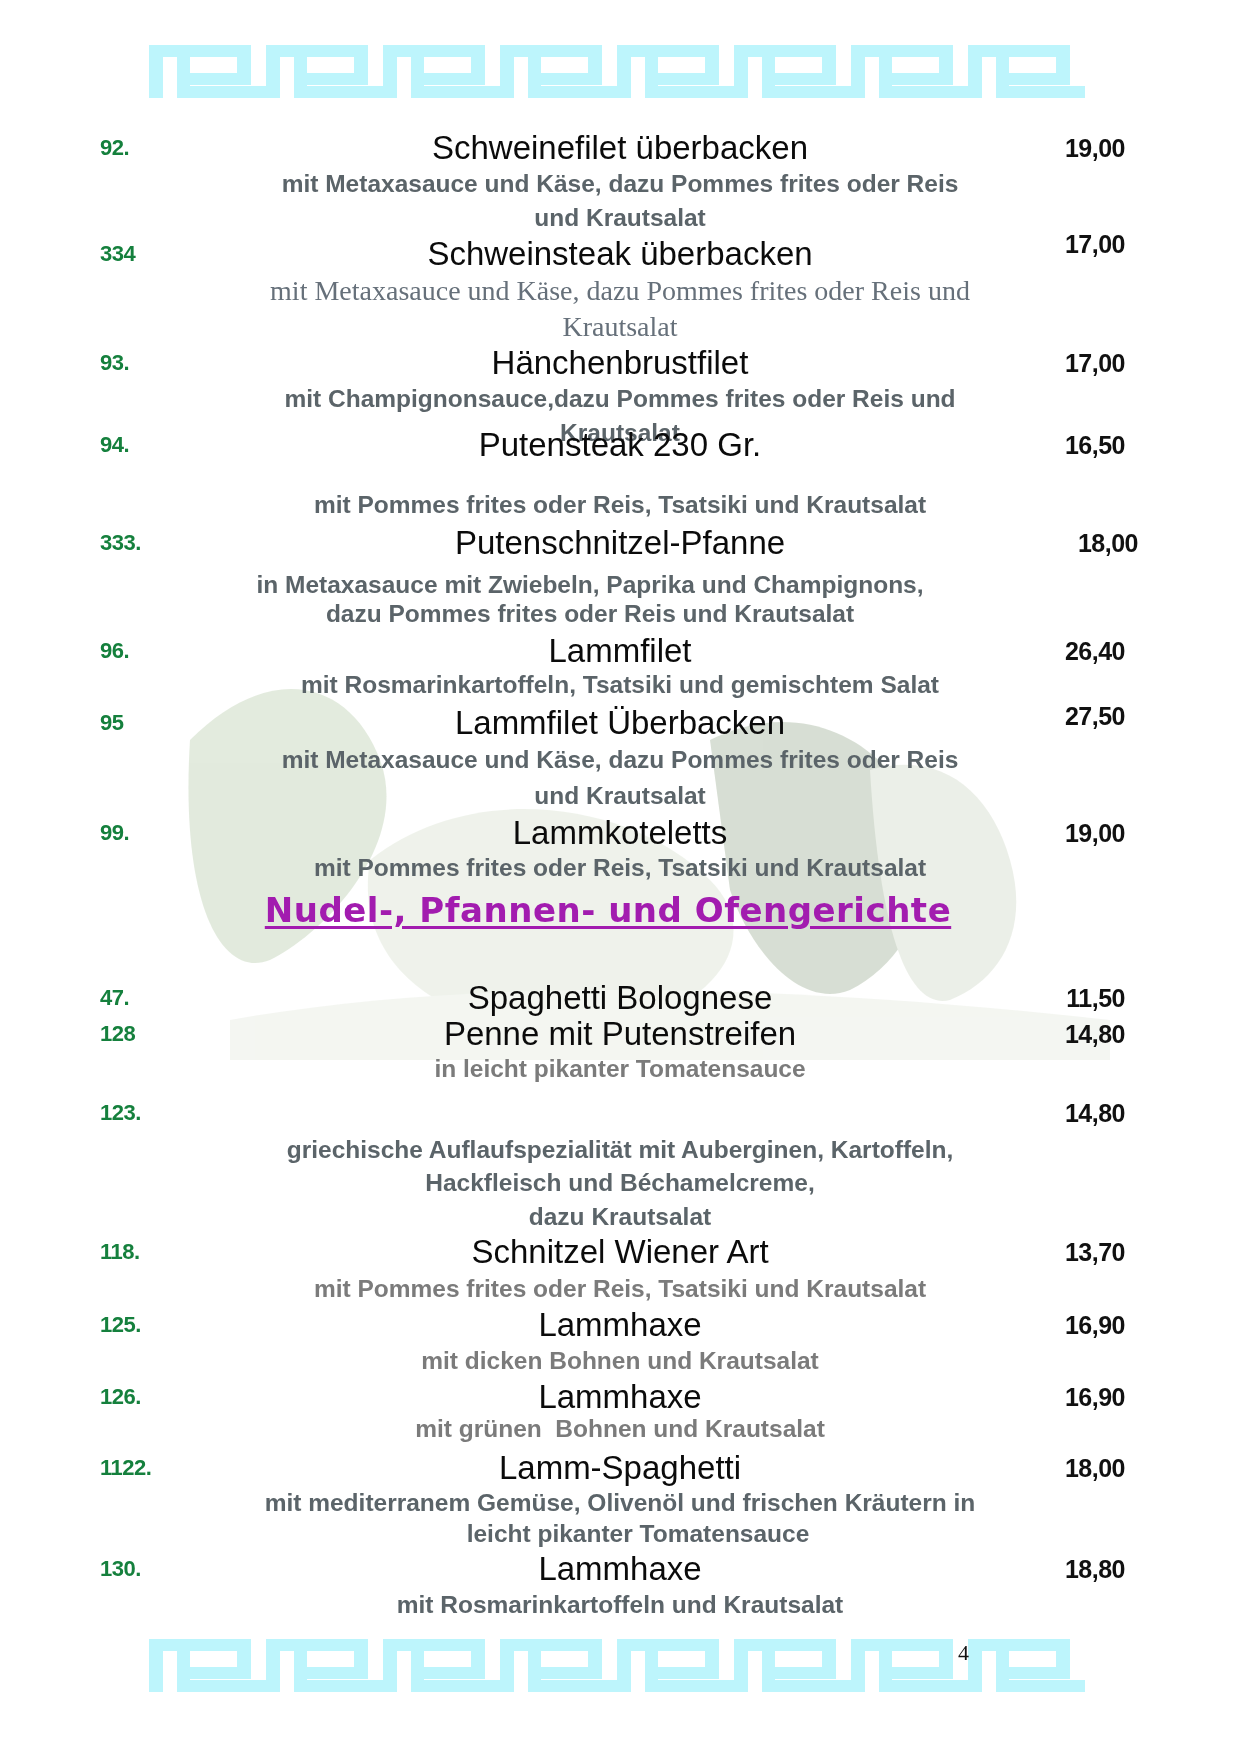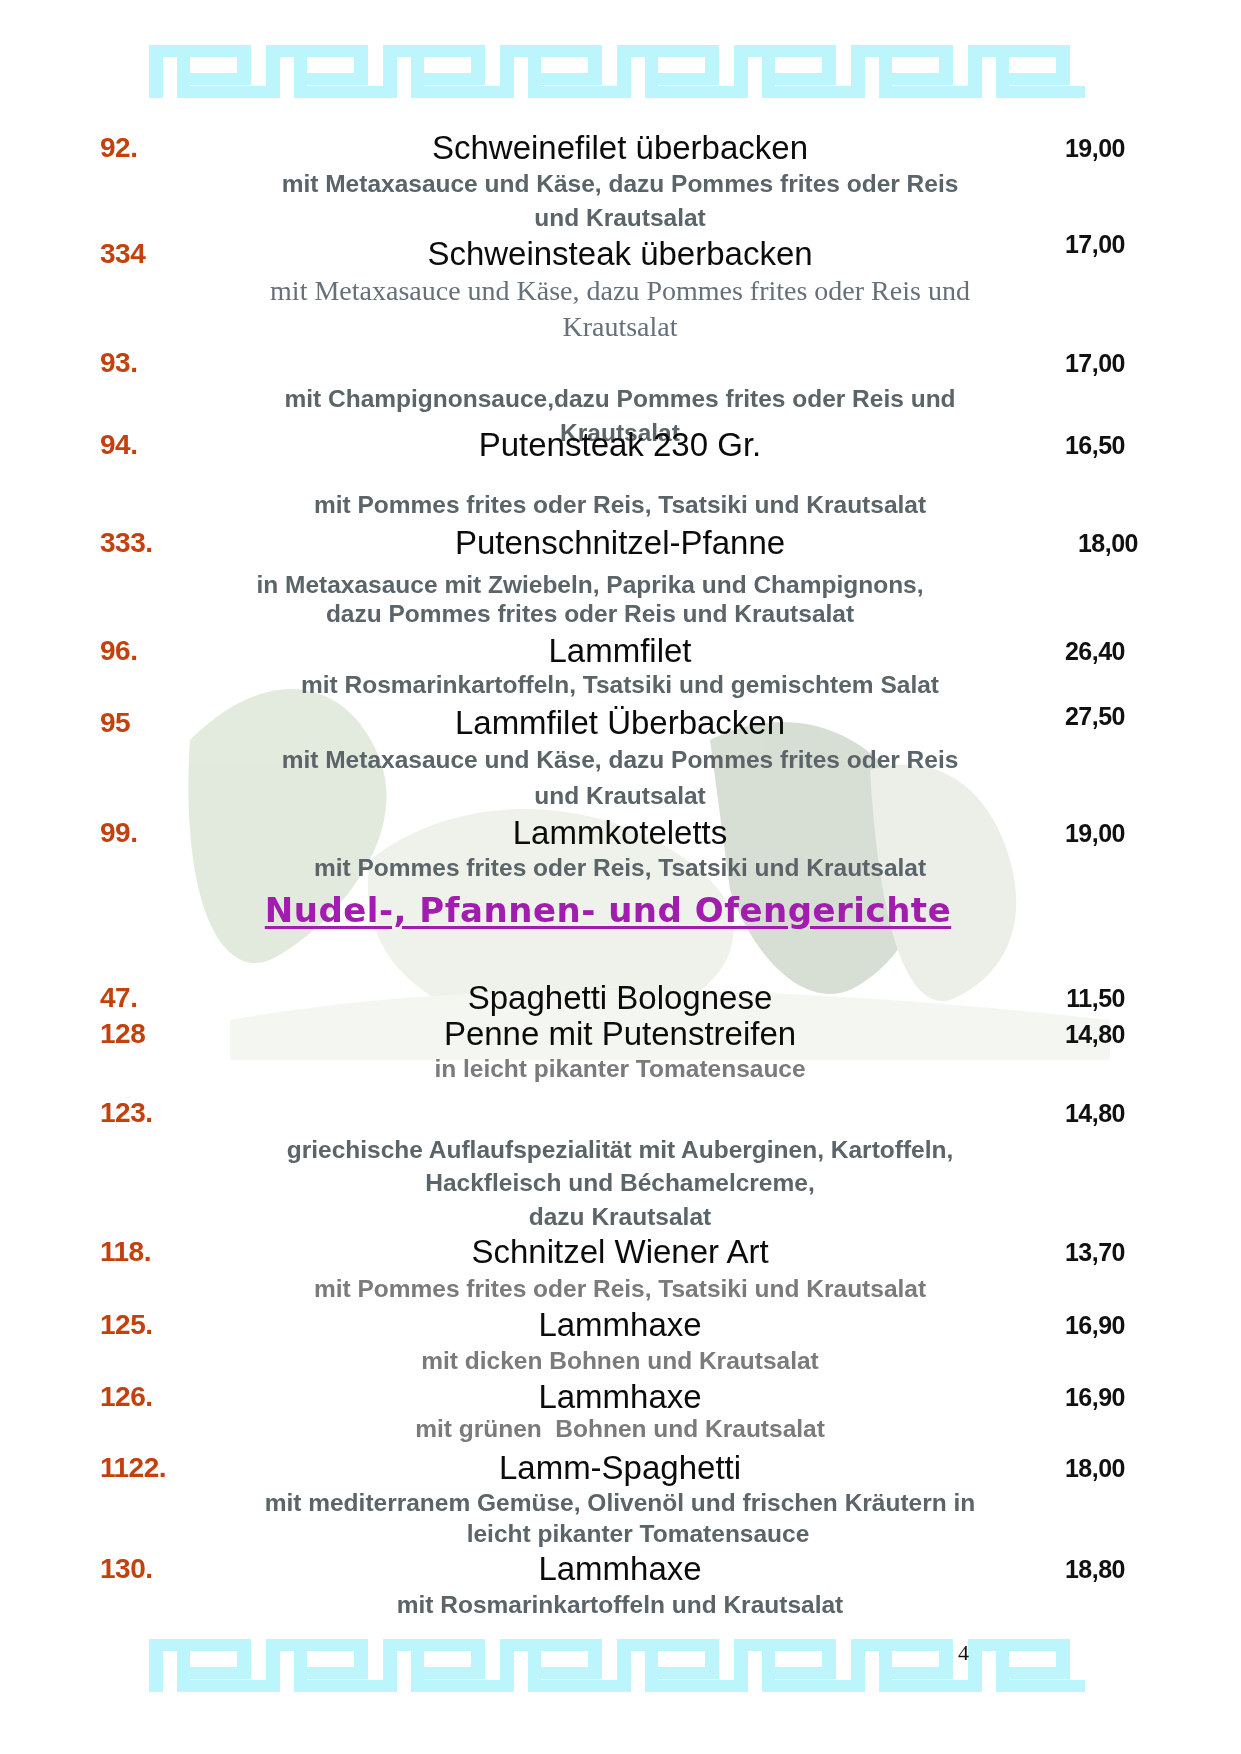--- a/index.html
+++ b/index.html
@@ -2,21 +2,21 @@
 <html><head>
 <meta charset="utf-8">
 <style>
   html, body { margin: 0; padding: 0; background: #ffffff; }
   body { width: 1241px; height: 1754px; position: relative; overflow: hidden;
          font-family: "Liberation Sans", sans-serif; }
   .border { position: absolute; left: 149px; width: 957px; height: 53px; }
   .border svg { display: block; }
   #bg-art { position: absolute; left: 150px; top: 600px; width: 1000px; height: 460px; }
   .line { position: absolute; left: 0; width: 1241px; height: 34px; line-height: 34px; }
-  .num { position: absolute; left: 100px; top: 0; font-size: 28px; font-weight: bold; color: #c2410c; letter-spacing: -0.5px; }
+  .num { position: absolute; left: 100px; top: 0; font-size: 22px; font-weight: bold; color: #15803d; letter-spacing: -0.5px; }
   .title { position: absolute; left: 220px; width: 800px; text-align: center; top: 0; font-size: 33px; color: #0b0b0b; }
   .price { position: absolute; right: 116px; top: 0; font-size: 25px; font-weight: bold; color: #111; letter-spacing: -0.5px; }
   .sub { position: absolute; left: 180px; width: 880px; text-align: center; top: 0; font-size: 24.5px; color: #5b6469; font-weight: bold; }
   .sub.serif { font-family: "Liberation Serif", serif; font-weight: normal; font-size: 28px; color: #66707a; }
   .sub.gray { color: #7b7b7b; }
   .heading { position: absolute; left: 240px; width: 736px; text-align: center; top: 890px;
              font-size: 34px; font-weight: bold; color: #a21caf; text-decoration: underline;
              text-decoration-thickness: 3px; text-underline-offset: 4px; letter-spacing: 0.5px;
              font-family: "DejaVu Sans", sans-serif; }
   .pagenum { position: absolute; left: 958px; top: 1640px; font-family: "Liberation Serif", serif; font-size: 22px; color: #111; }
@@ -80,20 +80,21 @@
   </div>
   <div class="line" style="top:274px;">
       <span class="sub serif">mit Metaxasauce und Käse, dazu Pommes frites oder Reis und</span>
     </div>
   <div class="line" style="top:310px;">
       <span class="sub serif">Krautsalat</span>
     </div>
 
   <div class="line" style="top:346px;">
     <span class="num">93.</span>
+    <span class="title">Hänchenbrustfilet</span>
     <span class="price">17,00</span>
   </div>
   <div class="line" style="top:382px;">
       <span class="sub">mit Champignonsauce,dazu Pommes frites oder Reis und</span>
     </div>
   <div class="line" style="top:416px;">
       <span class="sub">Krautsalat</span>
     </div>
 
   <div class="line" style="top:428px;">

